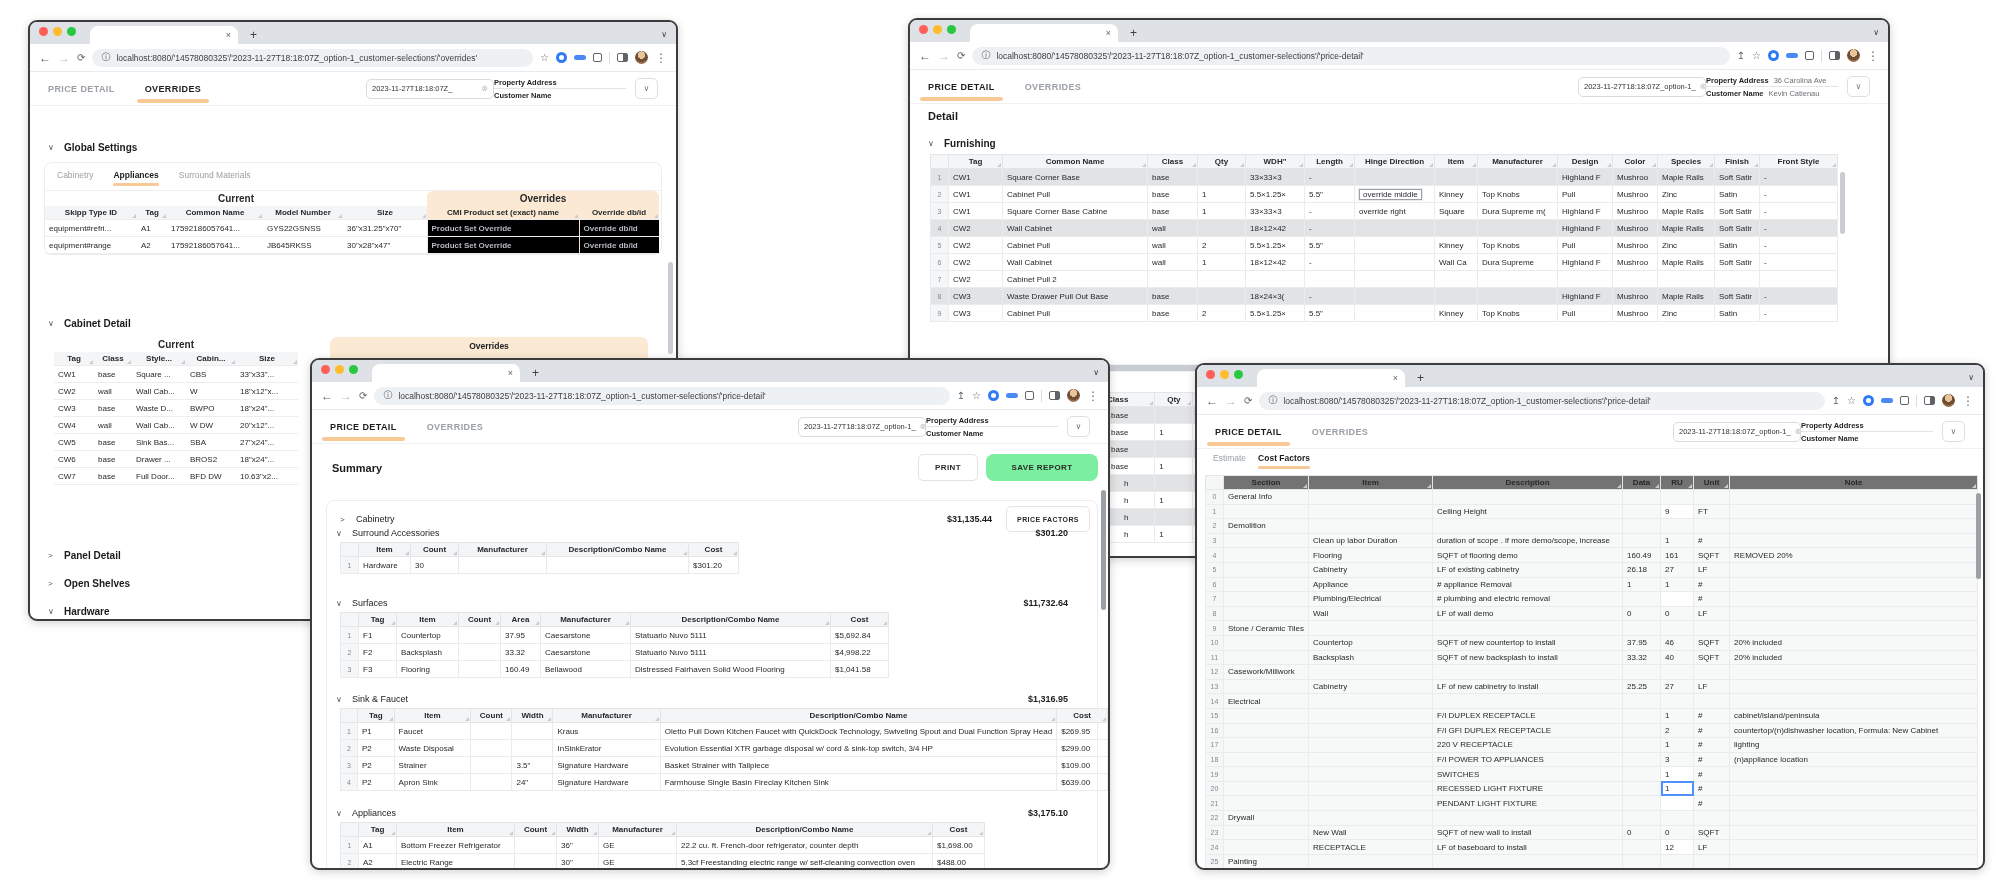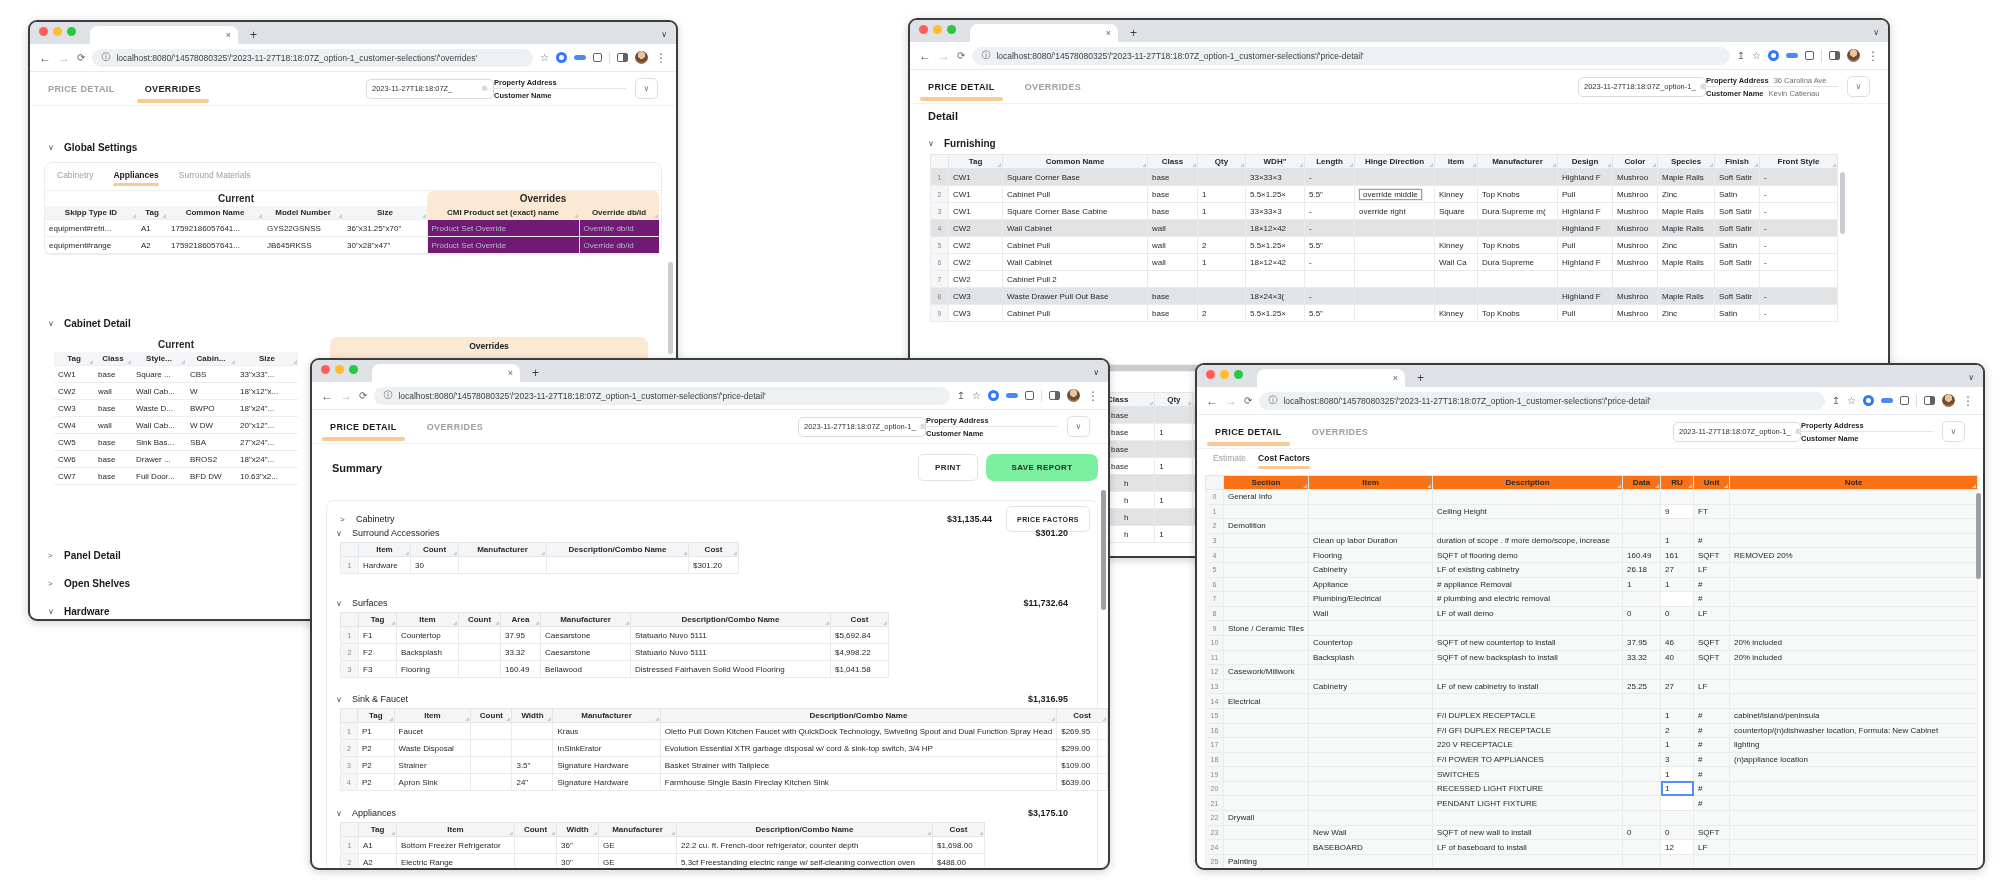--- a/index.html
+++ b/index.html
@@ -71,27 +71,27 @@
   .grid tr.gray td { background: #e2e3e4; }
   .grid td.numcell, .grid th.numcell { background: #f5f6f7; color: #85888d; text-align: center;
                                        font-size: 7px; padding: 2px 1px; }
   .grid th.numcell::after { display: none; }
   .grouprow th { background: #fff; border: none; text-align: center; font-size: 10px; }
   .grouprow th::after { display: none; }
   .grouprow th.orange { background: #fbe9d4; border-radius: 6px 6px 0 0; }
   .orangehead { background: #fbe9d4 !important; text-align: left; }
   .w1grid td { border-left: none; border-right: none; border-color: #ededee; }
   .w1grid th { border: none; }
-  .phcell { color: #b6bac0; border-left: 1px solid #f3e6d6 !important; background: #701a75; }
+  .phcell { color: #b6bac0; border-left: 1px solid #f3e6d6 !important; background: #000000; font-weight: bold; }
   .editbox { border: 1.5px solid #9aa0a6; outline: 1px solid #e8eaed; background: #fff;
              padding: 0 3px; display: inline-block; min-width: 62px; }
   .focuscell { outline: 2px solid #4d90fe; outline-offset: -2px; background: #fff !important; }
   .whitecell { background: #fff !important; }
   .w4grid td { background: #f7f8f8; height: 14.6px; padding: 1px 4px; }
-  .w4grid th { background: #f97316; }
+  .w4grid th { background: #737373; }
   .btn { display: flex; align-items: center; justify-content: center; font-weight: bold;
          letter-spacing: .4px; border-radius: 5px; font-size: 8px; color: #2a2a2a; }
   .btn.outline { border: 1px solid #e3e3e3; background: #fff; }
   .btn.green { background: #7bef9f; border-radius: 8px; }
   .amount { font-weight: bold; font-size: 9px; color: #1c1c1e; }
   .scrollv { position: absolute; width: 5px; border-radius: 3px; background: #c9cdd1; }
   .scrollh { position: absolute; height: 6px; border-radius: 3px; background: #c9cdd1; }
   .scrolltrack-h { position: absolute; height: 8px; background: #f1f2f3; border-radius: 4px; }
   .fragclass { text-align: right; padding-right: 26px !important; }
   .pagetitle { font-size: 11px; font-weight: bold; color: #1b1b1d; }
@@ -1244,21 +1244,21 @@
             <td>New Wall</td>
             <td>SQFT of new wall to install</td>
             <td>0</td>
             <td>0</td>
             <td>SQFT</td>
             <td></td>
           </tr>
           <tr>
             <td class="numcell">24</td>
             <td></td>
-            <td>BASEBOARD</td>
+            <td>RECEPTACLE</td>
             <td>LF of baseboard to install</td>
             <td></td>
             <td class="whitecell">12</td>
             <td>LF</td>
             <td></td>
           </tr>
           <tr>
             <td class="numcell">25</td>
             <td>Painting</td>
             <td></td>

